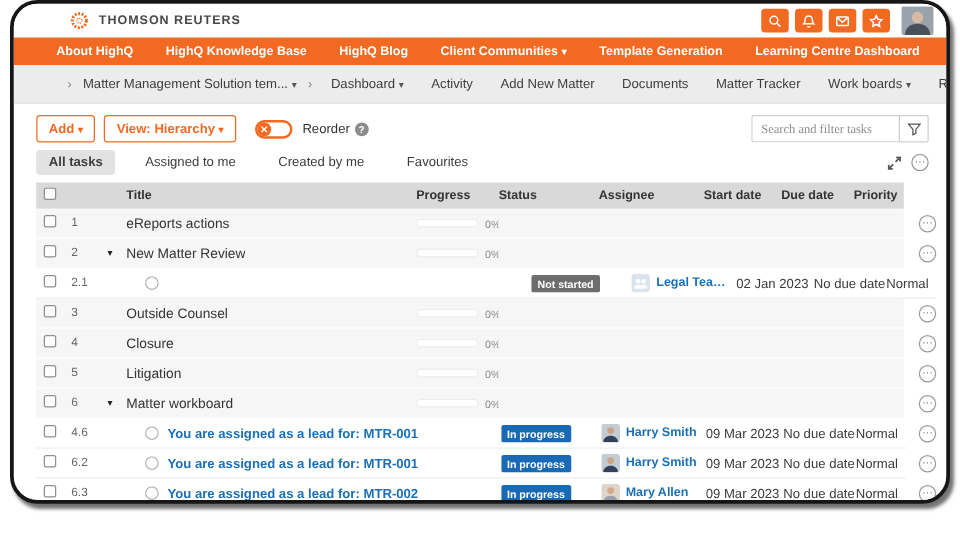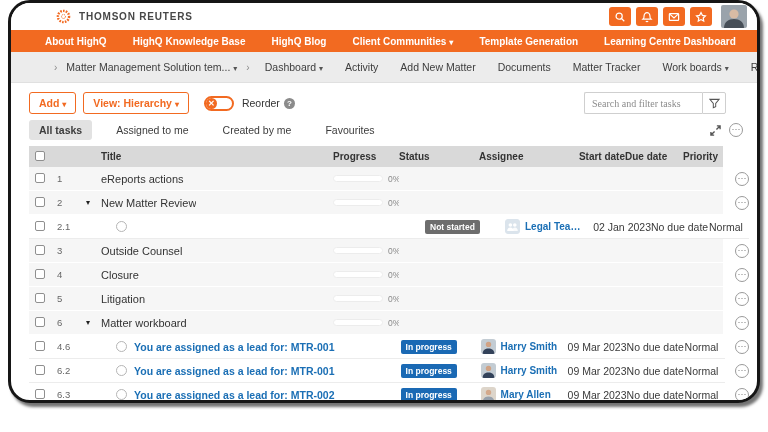--- a/index.html
+++ b/index.html
@@ -24,21 +24,21 @@
   .nav-link { color: #fff; font-size: 10px; font-weight: bold; white-space: nowrap; cursor: pointer; }
   .nav-link .caret { font-size: 8px; margin-left: 3px; }
   
   .crumbbar { height: 31px; background: #ececec; display: flex; align-items: center; gap: 9px; padding: 0 34px; border-bottom: 1px solid #e0e0e0; }
   .crumb-sep { color: #8a8a8a; font-size: 10px; }
   .crumb-item { font-size: 10.5px; color: #3d3d3d; white-space: nowrap; cursor: pointer; }
   .crumb-item .caret { font-size: 8px; color: #555; margin-left: 3px; }
   .menu-item { font-size: 10.5px; color: #3d3d3d; white-space: nowrap; margin-left: 6px; cursor: pointer; }
   .menu-item .caret { font-size: 8px; color: #555; margin-left: 3px; }
   
-  .toolbar { display: flex; align-items: center; padding: 9px 31px 4px 18px; }
+  .toolbar { display: flex; align-items: center; padding: 9px 14px 4px 18px; }
   .btn-outline { border: 1px solid var(--accent); color: var(--accent); background: #fff; font-size: 10.5px; font-weight: bold; border-radius: 3px; padding: 4px 9px; margin-right: 7px; cursor: pointer; white-space: nowrap; }
   .btn-outline .caret { font-size: 8px; }
   .toggle { position: relative; width: 30px; height: 15px; border: 2px solid var(--accent); border-radius: 9px; margin: 0 8px 0 8px; background: #fff; cursor: pointer; }
   .toggle .knob { position: absolute; left: 0px; top: 0px; width: 11px; height: 11px; background: var(--accent); border-radius: 50%; color: #fff; font-size: 8px; line-height: 11px; text-align: center; font-weight: bold; }
   .reorder-label { font-size: 10.5px; color: #333; }
   .help-icon { display: inline-block; width: 11px; height: 11px; border-radius: 50%; background: #8b8b8b; color: #fff; font-size: 8px; line-height: 11px; text-align: center; margin-left: 4px; font-weight: bold; }
   .search-wrap { margin-left: auto; display: flex; }
   .search-input { width: 118px; height: 22px; border: 1px solid #cfcfcf; border-right: none; border-radius: 2px 0 0 2px; font-size: 10px; padding: 0 7px; color: #333; font-family: Liberation Serif, serif; }
   .search-input::placeholder { color: #8c8c8c; }
   .filter-btn { width: 24px; height: 22px; border: 1px solid #cfcfcf; border-radius: 0 2px 2px 0; background: #fff; display: flex; align-items: center; justify-content: center; cursor: pointer; }
@@ -70,21 +70,21 @@
   .c-progress { width: 66px; display: flex; align-items: center; }
   .pbar { width: 50px; height: 7px; background: #fff; border: 1px solid #ececec; border-radius: 4px; margin-right: 5px; flex: none; }
   .ppct { font-size: 8.5px; color: #8a8a8a; }
   .c-status { width: 80px; }
   .badge { display: inline-block; color: #fff; font-size: 8.5px; font-weight: bold; padding: 2px 5px; border-radius: 2px; }
   .badge.notstarted { background: var(--badge-gray); }
   .badge.inprogress { background: var(--badge-blue); }
   .c-assignee { width: 84px; display: flex; align-items: center; gap: 5px; }
   .assignee-name { color: var(--link); font-weight: bold; font-size: 10px; overflow: hidden; text-overflow: ellipsis; cursor: pointer; }
   .avatar { width: 15px; height: 15px; border-radius: 3px; overflow: hidden; flex: none; }
-  .c-start { width: 62px; text-align: right; }
+  .c-start { width: 62px; }
   .c-due { width: 58px; }
   .c-priority { width: 40px; }
   .hdr .cell { font-weight: bold; color: #333; font-size: 10px; }
   svg.glyph { display: block; }
 </style>
 </head>
 <body>
 
 <div class="window">
 

